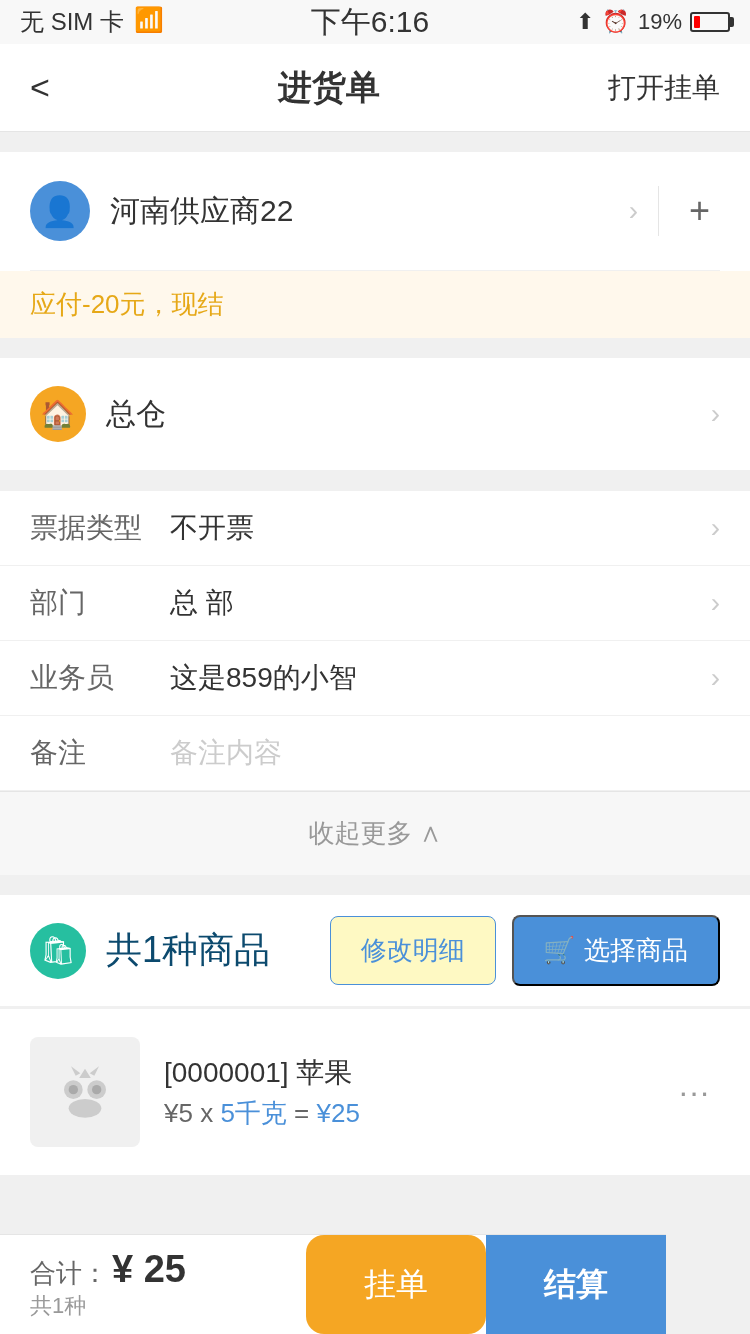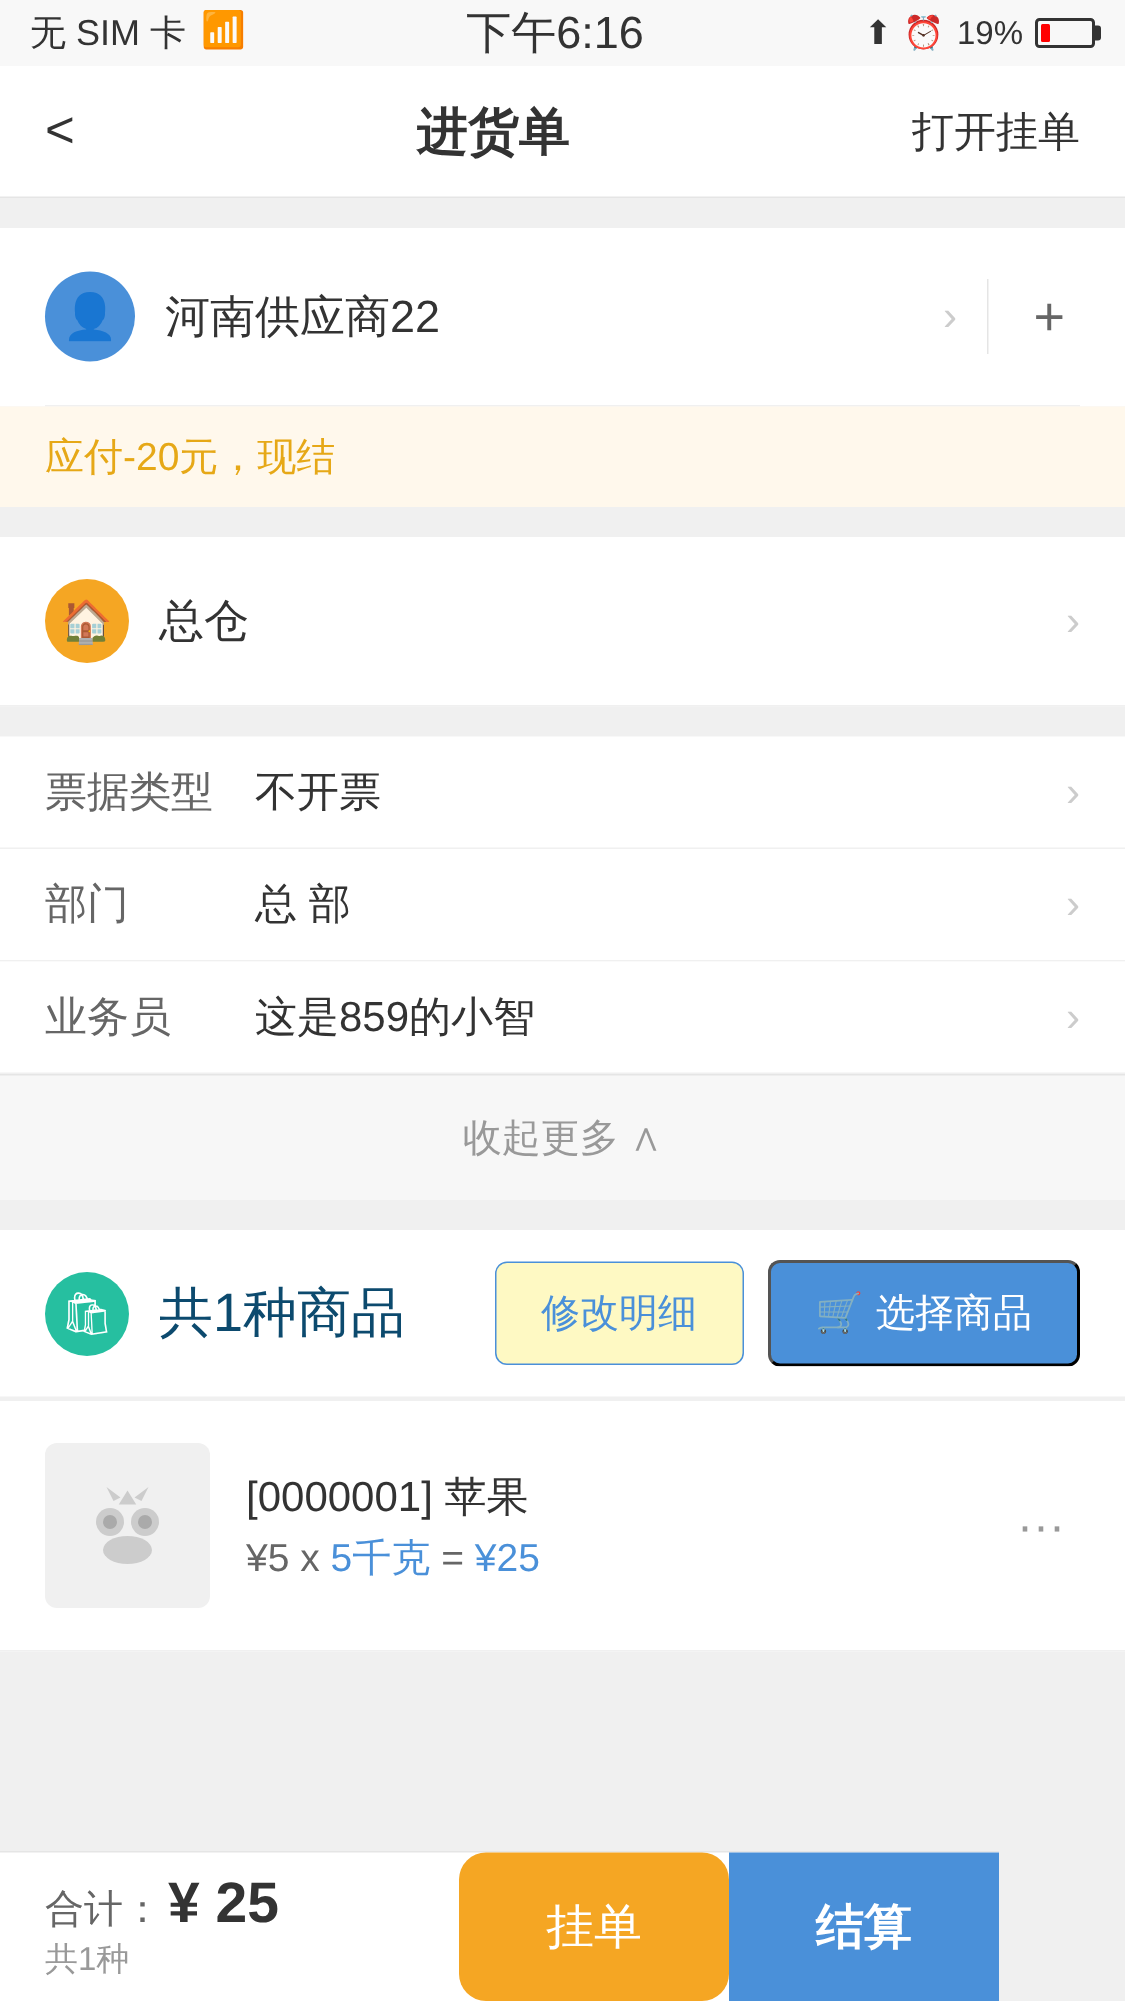--- a/index.html
+++ b/index.html
@@ -279,20 +279,24 @@
   <div class="form-row">
     <span class="form-label">部门</span>
     <span class="form-value">总 部</span>
     <span class="chevron-right">›</span>
   </div>
   <div class="form-row">
     <span class="form-label">业务员</span>
     <span class="form-value">这是859的小智</span>
     <span class="chevron-right">›</span>
   </div>
+  <div class="form-row">
+    <span class="form-label">备注</span>
+    <span class="form-value placeholder">备注内容</span>
+  </div>
 </div>
 
 <div class="collapse-bar">收起更多 ∧</div>
 
 <div class="product-header">
   <div class="product-icon">
     <span style="color:white;font-size:28px;">🛍</span>
   </div>
   <span class="product-count">共1种商品</span>
   <button class="btn-outline">修改明细</button>

